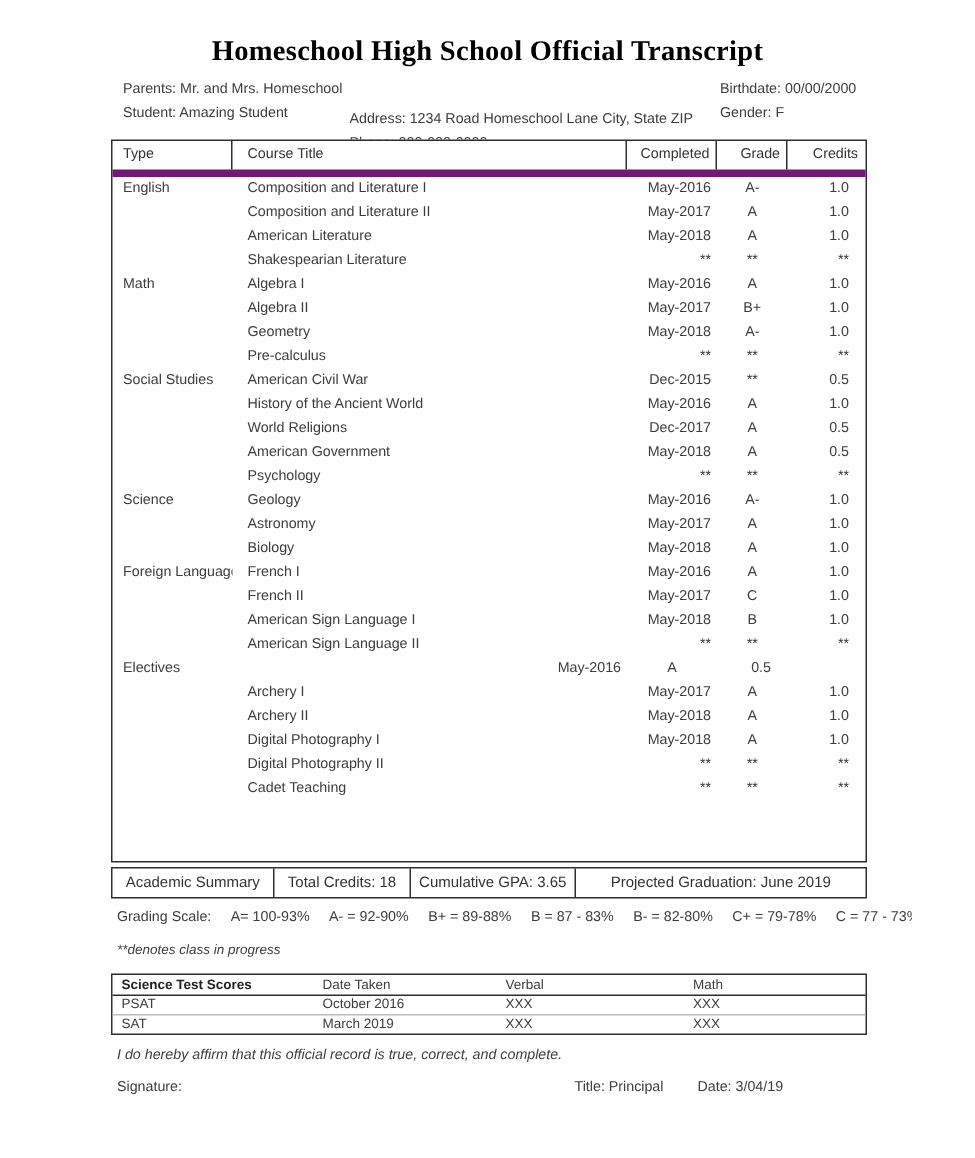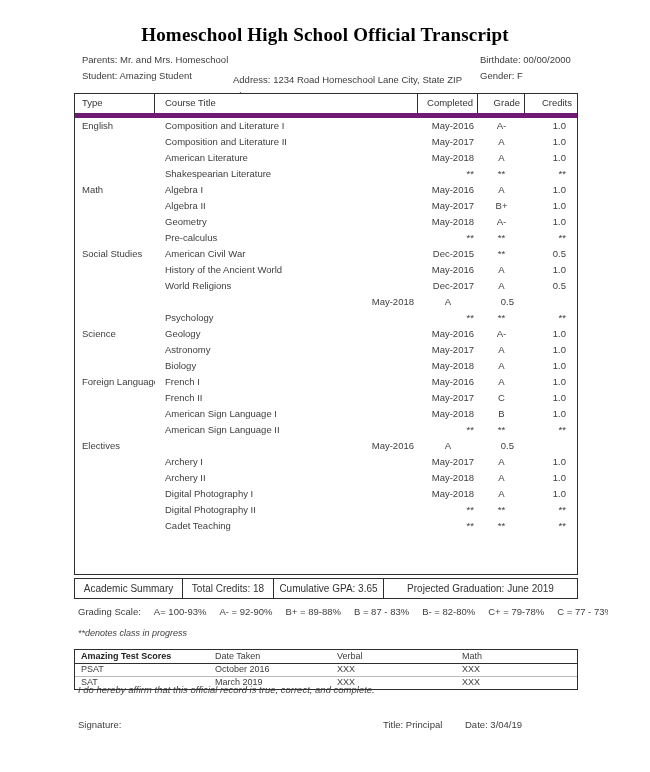--- a/index.html
+++ b/index.html
@@ -66,21 +66,21 @@
   }
   .test-row{
     display:grid;grid-template-columns:134px 122px 125px 1fr;
     height:12px;line-height:11px;font-size:9px;color:#3d3d3d;
   }
   .test-row .tc{padding-left:6px;overflow:hidden;white-space:nowrap;}
   .test-head{border-bottom:1px solid #2e2e2e;height:13px;line-height:12px;}
   .test-head .tc:first-child{font-weight:bold;color:#222;}
   .test-mid{border-bottom:1px solid #bbb;}
   
-  .affirm{left:78px;top:684px;font-size:9.5px;font-style:italic;color:#3d3d3d;}
+  .affirm{left:78px;top:698px;font-size:9.5px;font-style:italic;color:#3d3d3d;}
   .sig-label{left:78px;top:719px;font-size:9.5px;color:#3d3d3d;}
   .title-label{left:383px;top:719px;font-size:9.5px;color:#3d3d3d;}
   .date-label{left:465px;top:719px;font-size:9.5px;color:#3d3d3d;}
 </style>
 </head>
 <body>
 
 <div class="page">
 
   <div class="abs doc-title">Homeschool High School Official Transcript</div>
@@ -179,20 +179,21 @@
       </div>
     <div class="tr">
         <div class="td c-type"></div>
         <div class="td c-course">World Religions</div>
         <div class="td c-completed">Dec-2017</div>
         <div class="td c-grade">A</div>
         <div class="td c-credits">0.5</div>
       </div>
     <div class="tr">
         <div class="td c-type"></div>
+        <div class="td c-course">American Government</div>
         <div class="td c-completed">May-2018</div>
         <div class="td c-grade">A</div>
         <div class="td c-credits">0.5</div>
       </div>
     <div class="tr">
         <div class="td c-type"></div>
         <div class="td c-course">Psychology</div>
         <div class="td c-completed">**</div>
         <div class="td c-grade">**</div>
         <div class="td c-credits">**</div>
@@ -304,21 +305,21 @@
     <span>B = 87 - 83%</span>
     <span>B- = 82-80%</span>
     <span>C+ = 79-78%</span>
     <span>C = 77 - 73%</span>
   </div>
 
   <div class="abs progress-note">**denotes class in progress</div>
 
   <div class="abs test-table">
     <div class="test-row test-head">
-      <div class="tc">Amazing Test Scores</div>
+      <div class="tc">Science Test Scores</div>
       <div class="tc">Date Taken</div>
       <div class="tc">Verbal</div>
       <div class="tc">Math</div>
     </div>
     <div class="test-row test-mid">
       <div class="tc">PSAT</div>
       <div class="tc">October 2016</div>
       <div class="tc">XXX</div>
       <div class="tc">XXX</div>
     </div>

